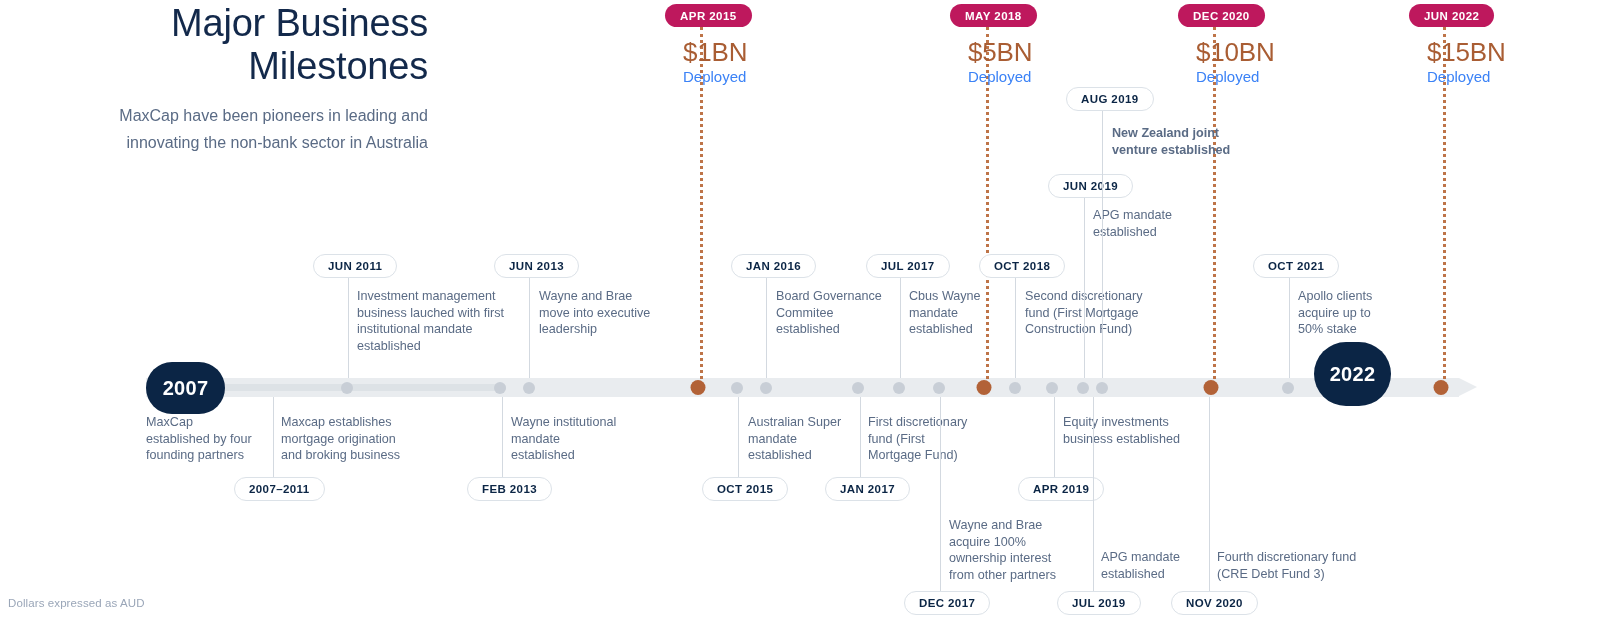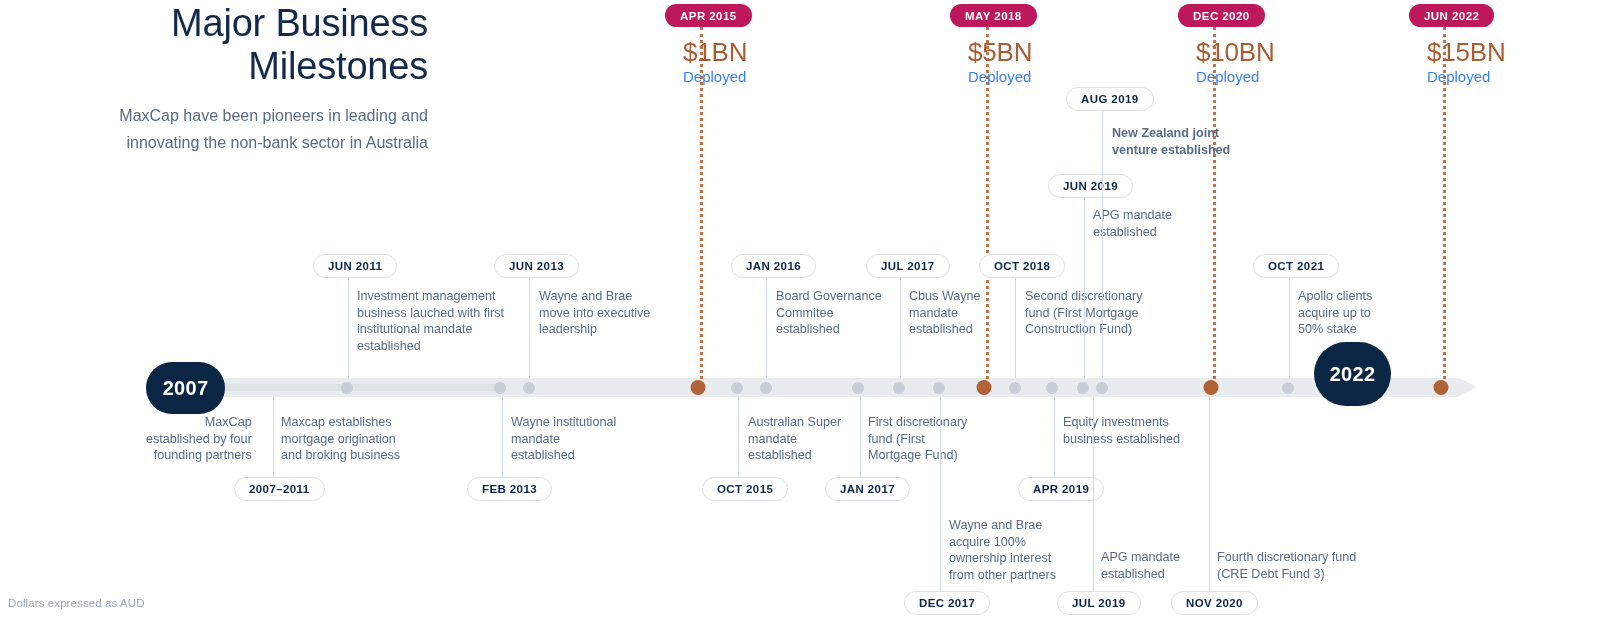--- a/index.html
+++ b/index.html
@@ -294,21 +294,21 @@
       <div class="ev-line" style="left: 1289px; top: 278px; height: 100px;"></div>
       <div class="ev-pill" style="left: 1253px; top: 254px;">OCT 2021</div>
       <div class="ev-text" style="left: 1298px; top: 288px;">Apollo clients
 acquire up to
 50% stake</div>
     </div>
 
   <div id="events-below">
       <div class="ev-line" style="left: 273px; top: 397px; height: 80px;"></div>
       <div class="ev-pill" style="left: 234px; top: 477px;">2007–2011</div>
-      <div class="ev-text" style="left: 146px; top: 414px; text-align: right;">MaxCap
+      <div class="ev-text" style="left: 146px; top: 414px;">MaxCap
 established by four
 founding partners</div>
       <div class="ev-line" style="left: 502px; top: 397px; height: 80px;"></div>
       <div class="ev-pill" style="left: 467px; top: 477px;">FEB 2013</div>
       <div class="ev-text" style="left: 281px; top: 414px;">Maxcap establishes
 mortgage origination
 and broking business</div>
       <div class="ev-line" style="left: 738px; top: 397px; height: 80px;"></div>
       <div class="ev-pill" style="left: 702px; top: 477px;">OCT 2015</div>
       <div class="ev-text" style="left: 511px; top: 414px;">Wayne institutional

